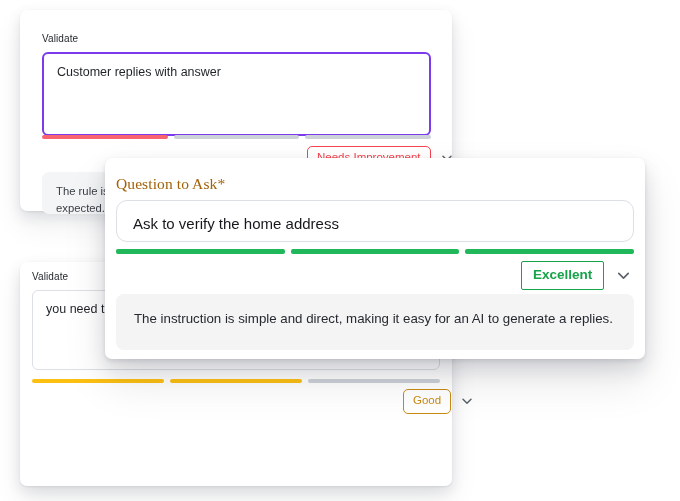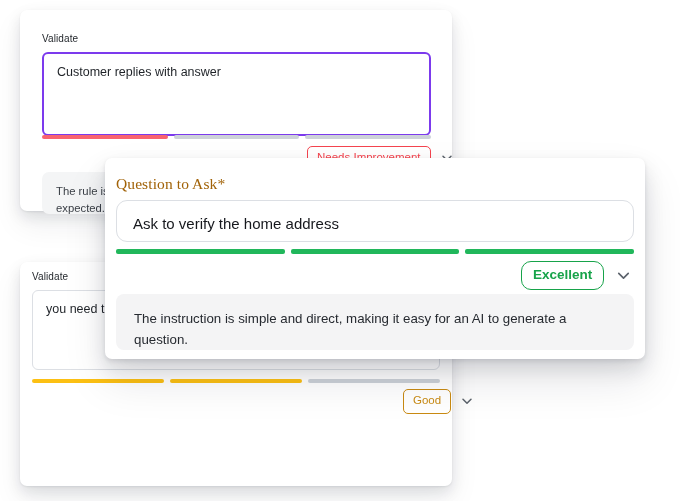--- a/index.html
+++ b/index.html
@@ -104,21 +104,21 @@
     border-radius: 5px;
     font-size: 11.5px;
     line-height: 1;
     padding: 5px 9px 6px 9px;
     background: #ffffff;
     white-space: nowrap;
   }
   .badge.lg {
     font-size: 13.5px;
     padding: 6px 11px 7px 11px;
-    border-radius: 10px;
+    border-radius: 2px;
     font-weight: 700;
     text-align: center;
   }
   .chev {
     width: 16px; height: 16px;
     display: inline-block;
     color: #5b626b;
   }
   .chev svg { display: block; width: 16px; height: 16px; }
   .chev.lg, .chev.lg svg { width: 19px; height: 19px; }
@@ -226,19 +226,19 @@
       <div class="badge-row" style="left:416px; top:103px; gap:10px;">
         <span class="badge lg" style="color: rgb(23, 163, 74);">Excellent</span>
         <span class="chev lg">
           <svg viewBox="0 0 16 16" fill="none" stroke="currentColor" stroke-width="1.4" stroke-linecap="round" stroke-linejoin="round">
             <path d="M4 6.2 L8 10.2 L12 6.2"></path>
           </svg>
         </span>
       </div>
 
       <div class="feedback lg" style="left:11px; top:136px; width:518px; height:56px;">
-        <div class="fb-txt">The instruction is simple and direct, making it easy for an AI to generate a question.</div>
+        <div class="fb-txt">The instruction is simple and direct, making it easy for an AI to generate a replies.</div>
       </div>
 
     </div>
   </div>
 
 </div>
 
 </body></html>

